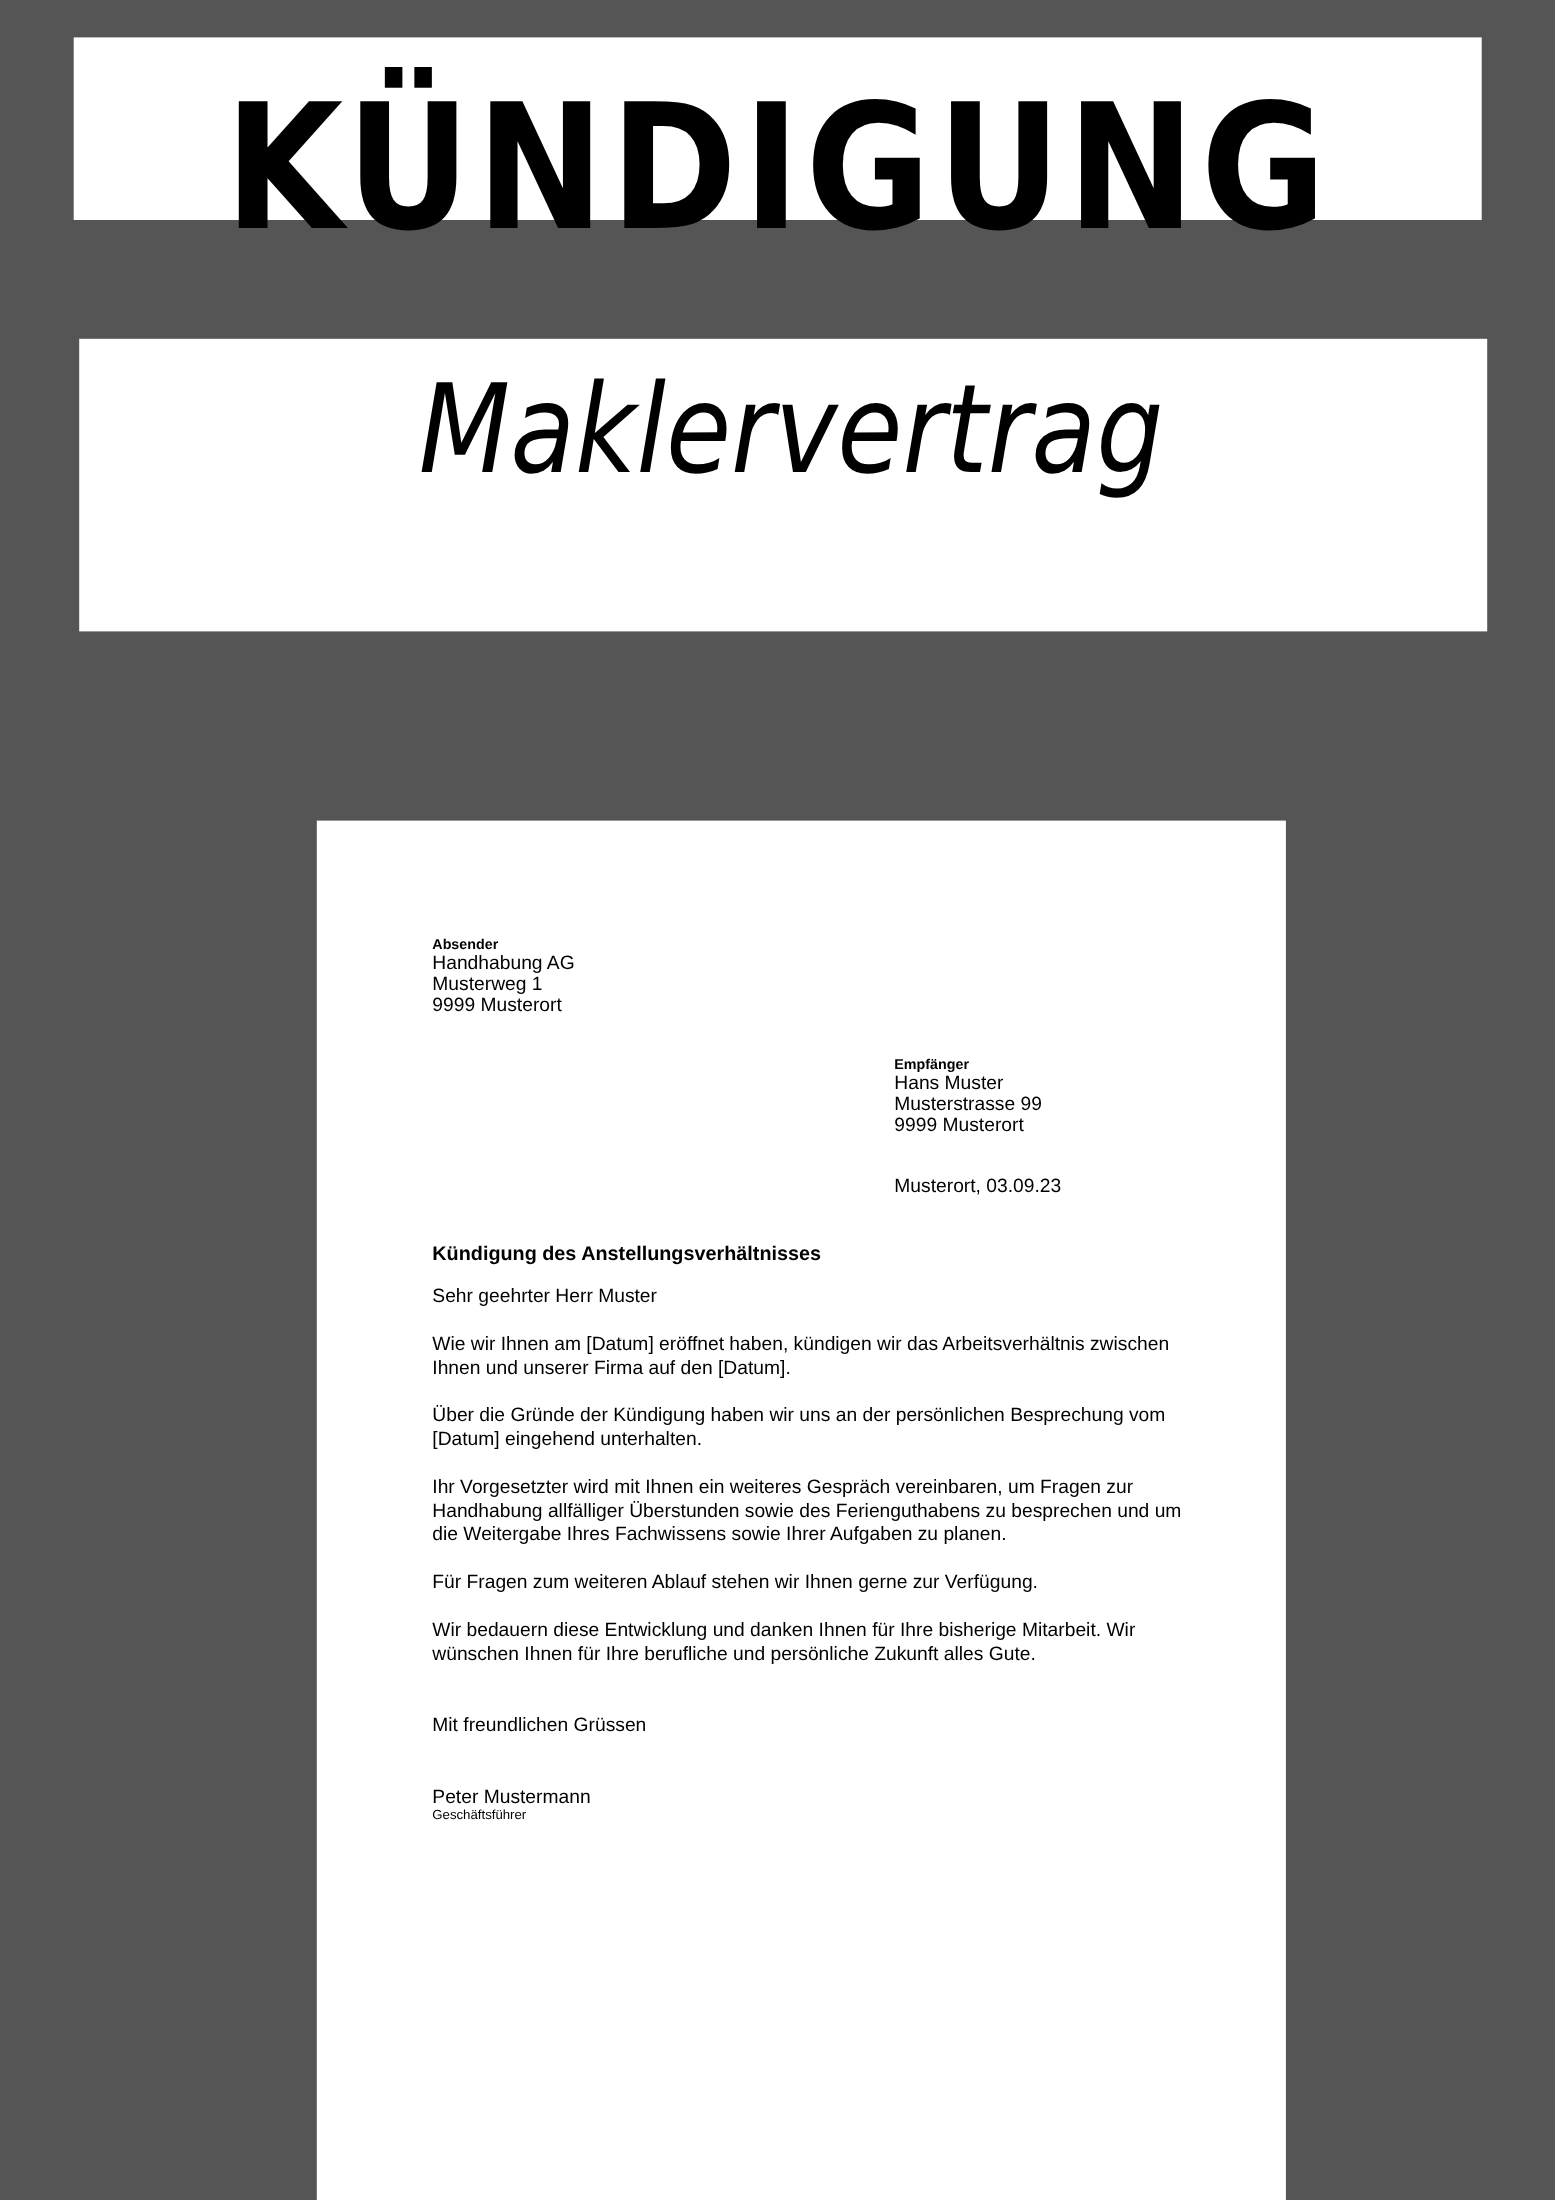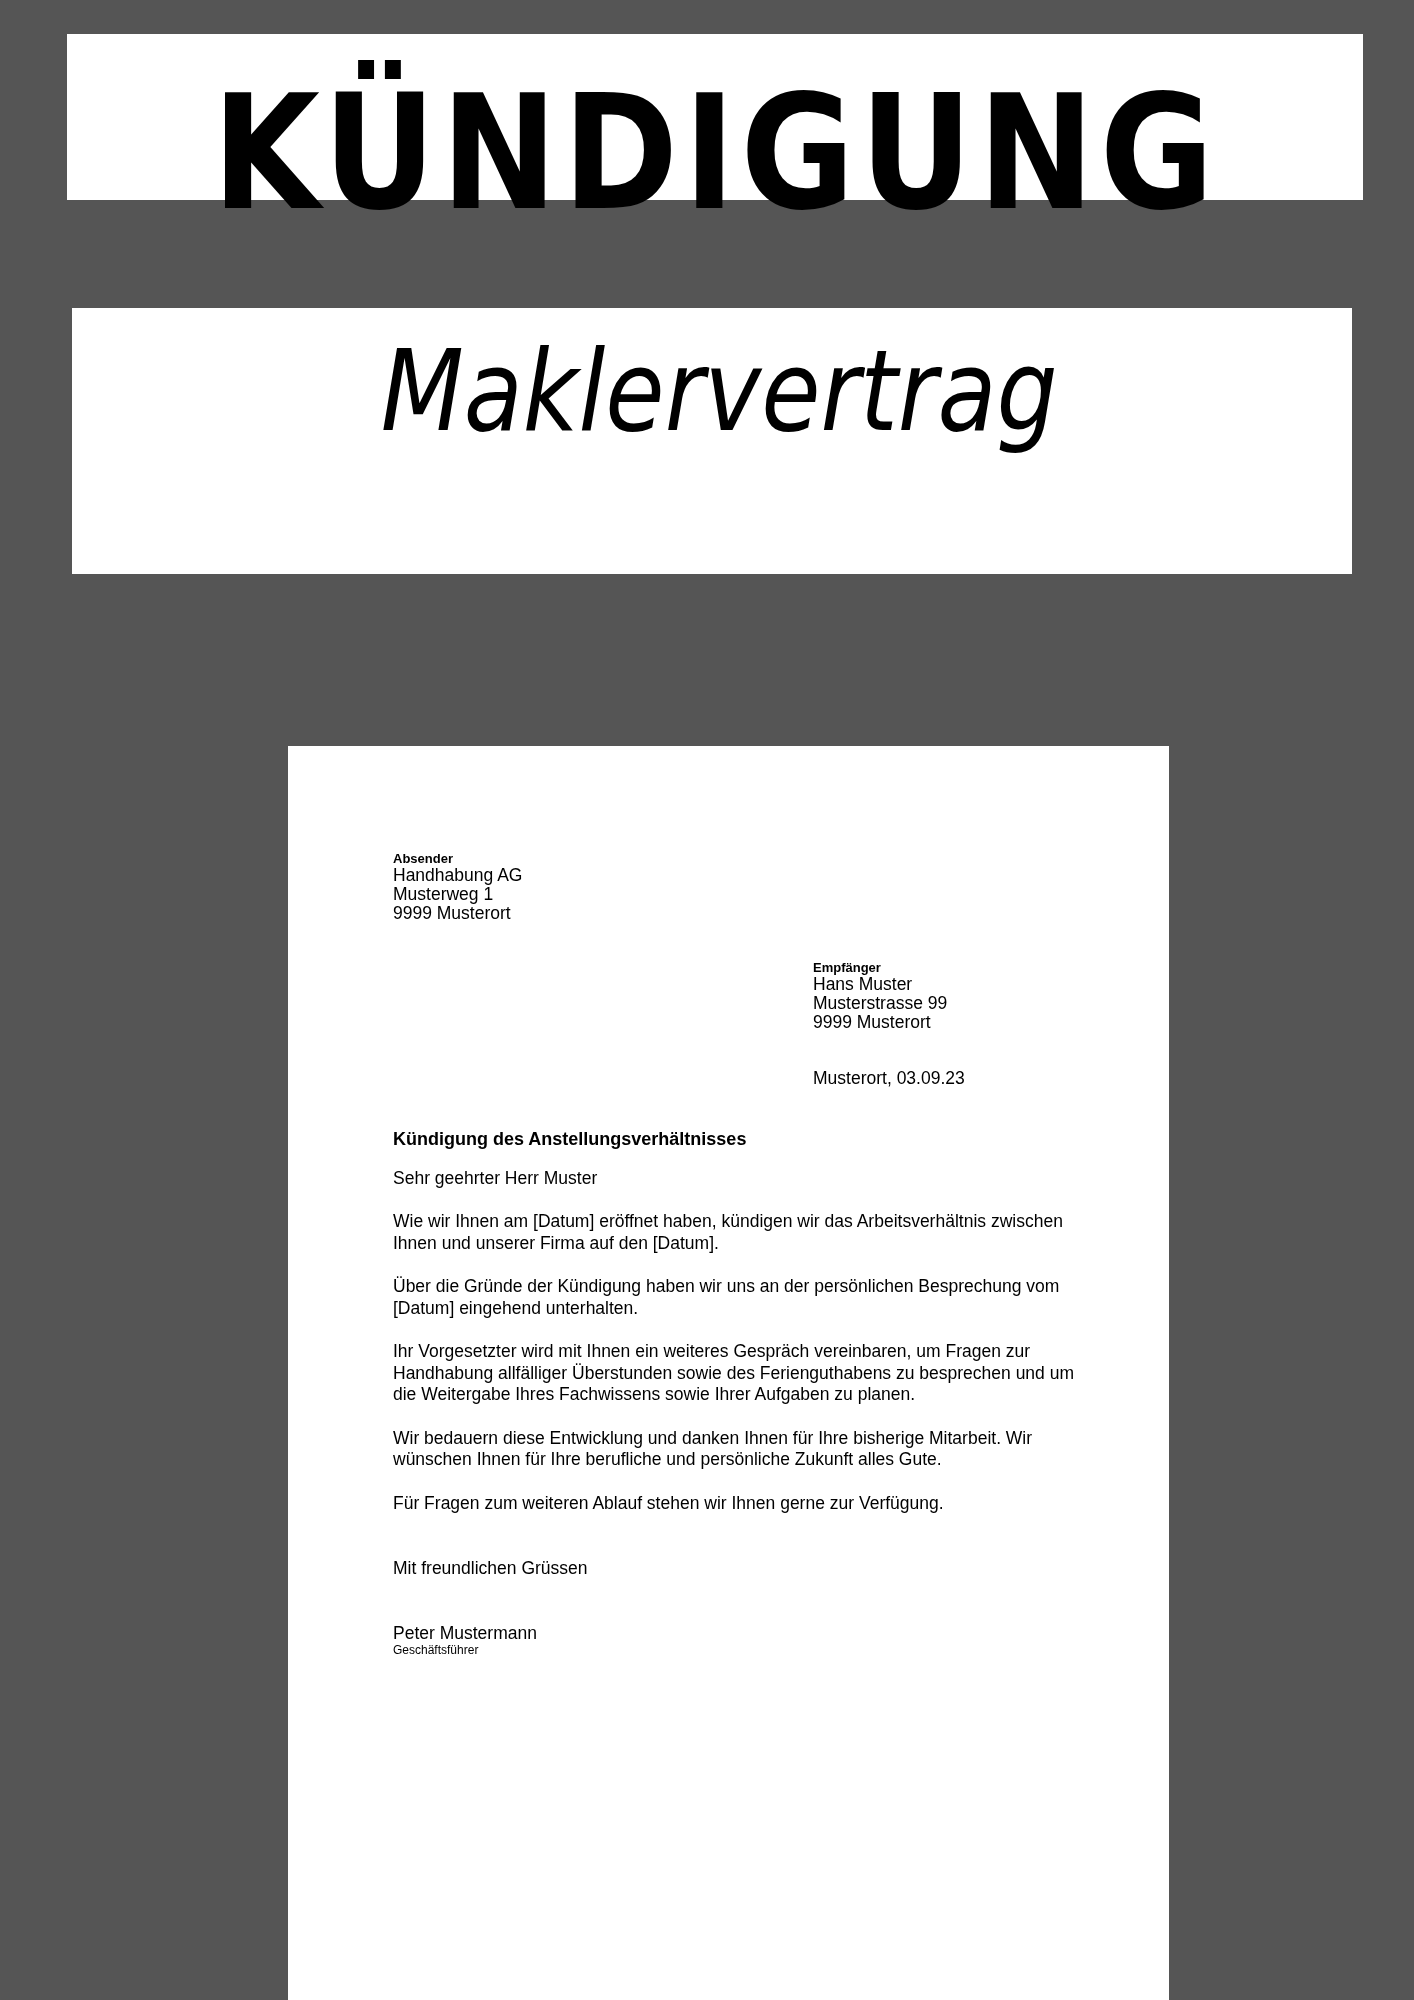--- a/index.html
+++ b/index.html
@@ -17,21 +17,20 @@
     }
     .panel {
       position: absolute;
       background: #ffffff;
     }
     #title-panel {
       left: 67px;
       top: 34px;
       width: 1280px;
       height: 166px;
-      padding-left: 16px;
     }
     #title-text {
       position: absolute;
       left: 0;
       right: 0;
       top: 40px;
       text-align: center;
       font-family: "DejaVu Sans", sans-serif;
       font-weight: bold;
       font-size: 158px;
@@ -149,20 +148,20 @@
   </div>
 
   <div id="date-line">Musterort, 03.09.23</div>
 
   <div id="body-block">
     <div id="subject">Kündigung des Anstellungsverhältnisses</div>
     <p class="para">Sehr geehrter Herr Muster</p>
     <p class="para">Wie wir Ihnen am [Datum] eröffnet haben, kündigen wir das Arbeitsverhältnis zwischen Ihnen und unserer Firma auf den [Datum].</p>
     <p class="para">Über die Gründe der Kündigung haben wir uns an der persönlichen Besprechung vom [Datum] eingehend unterhalten.</p>
     <p class="para">Ihr Vorgesetzter wird mit Ihnen ein weiteres Gespräch vereinbaren, um Fragen zur Handhabung allfälliger Überstunden sowie des Ferienguthabens zu besprechen und um die Weitergabe Ihres Fachwissens sowie Ihrer Aufgaben zu planen.</p>
+    <p class="para">Für Fragen zum weiteren Ablauf stehen wir Ihnen gerne zur Verfügung.</p>
     <p class="para">Wir bedauern diese Entwicklung und danken Ihnen für Ihre bisherige Mitarbeit. Wir wünschen Ihnen für Ihre berufliche und persönliche Zukunft alles Gute.</p>
-    <p class="para">Für Fragen zum weiteren Ablauf stehen wir Ihnen gerne zur Verfügung.</p>
     <div id="closing">Mit freundlichen Grüssen</div>
     <div id="signer-name">Peter Mustermann</div>
     <div id="signer-title">Geschäftsführer</div>
   </div>
 
 </div>
 
 </body></html>

